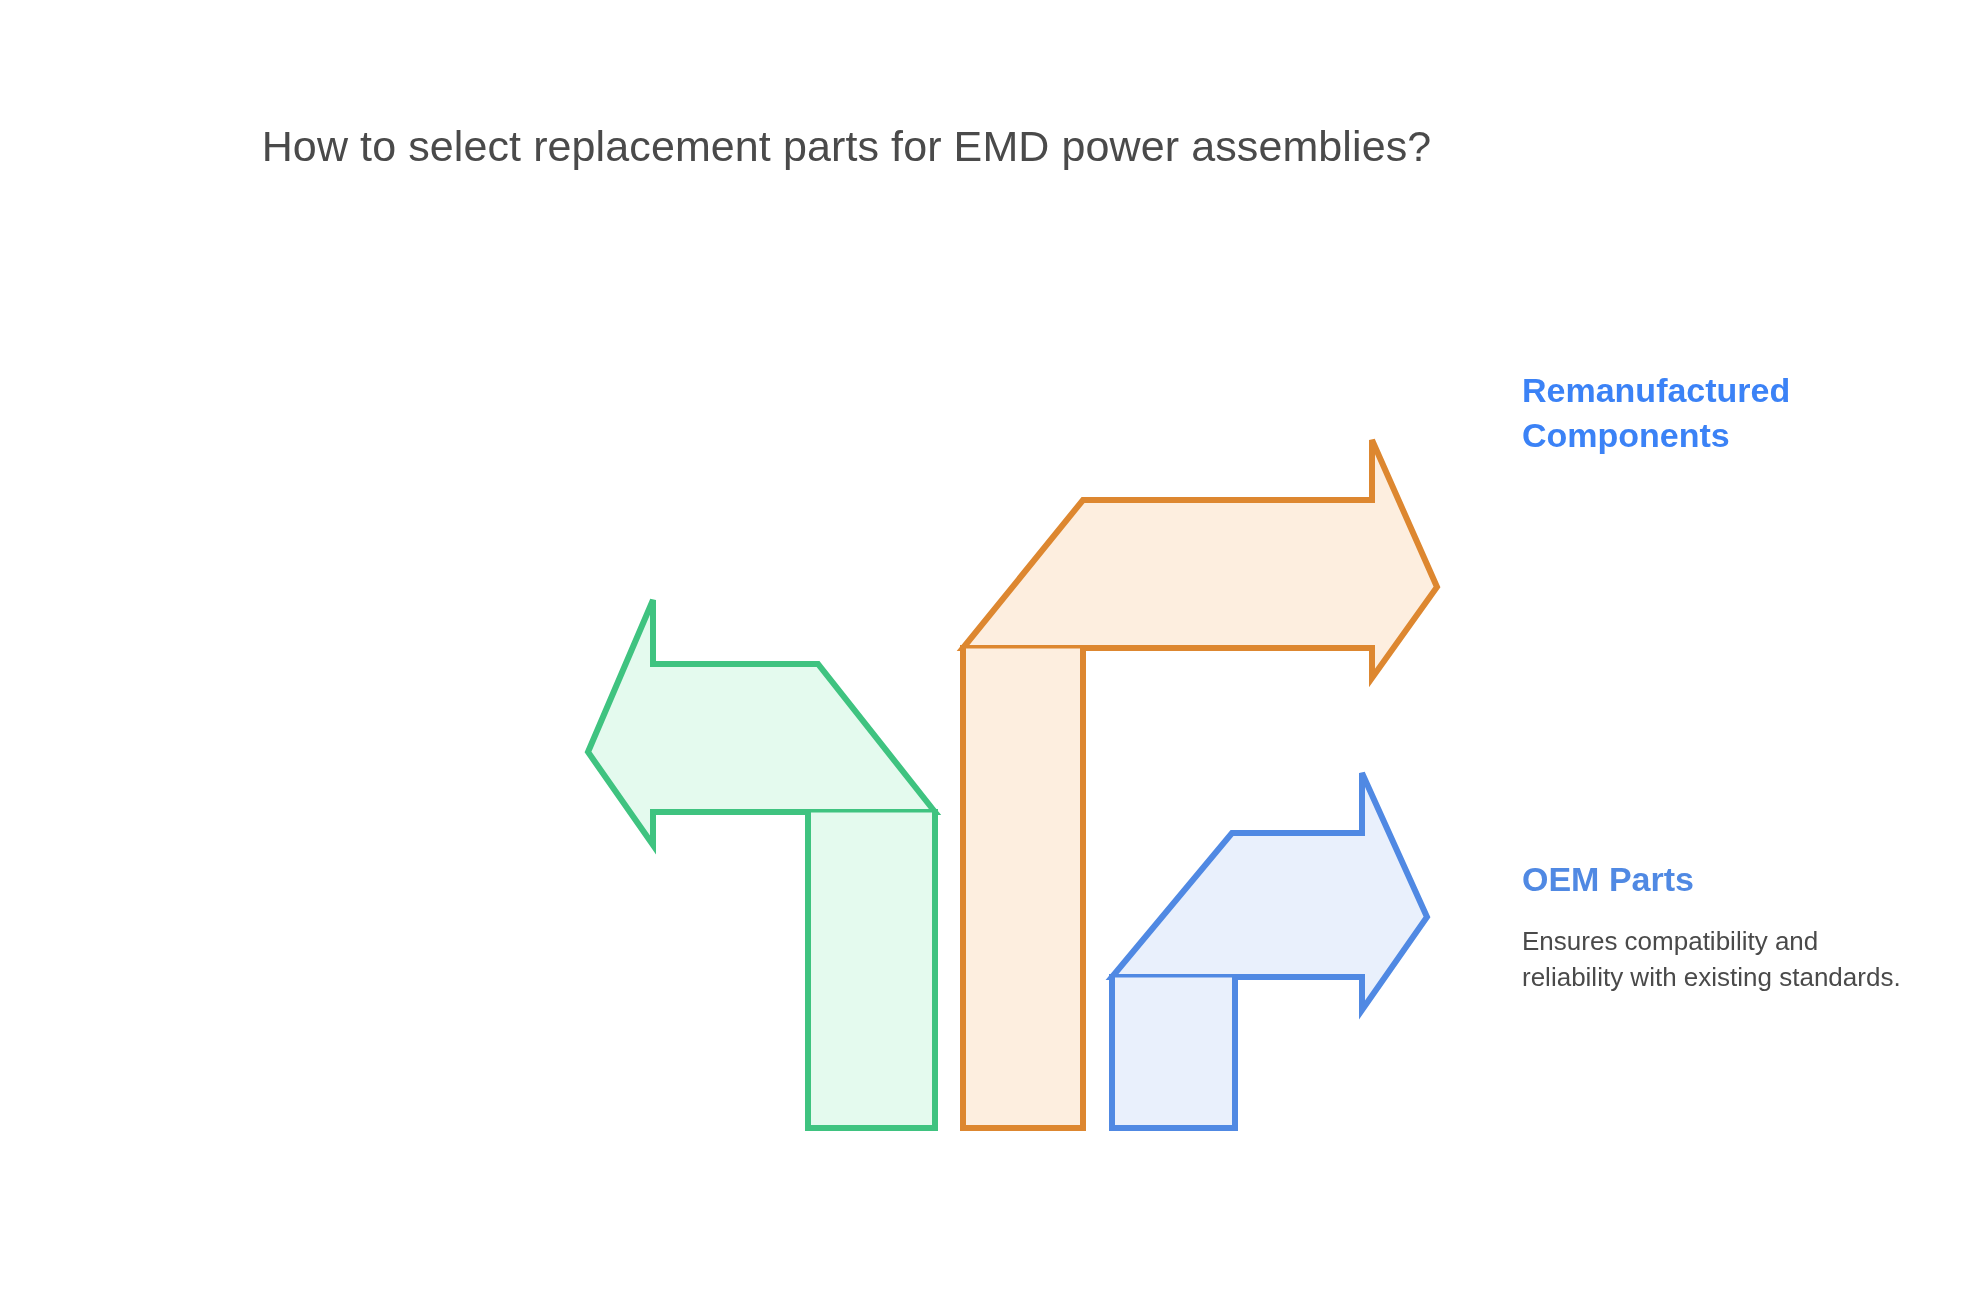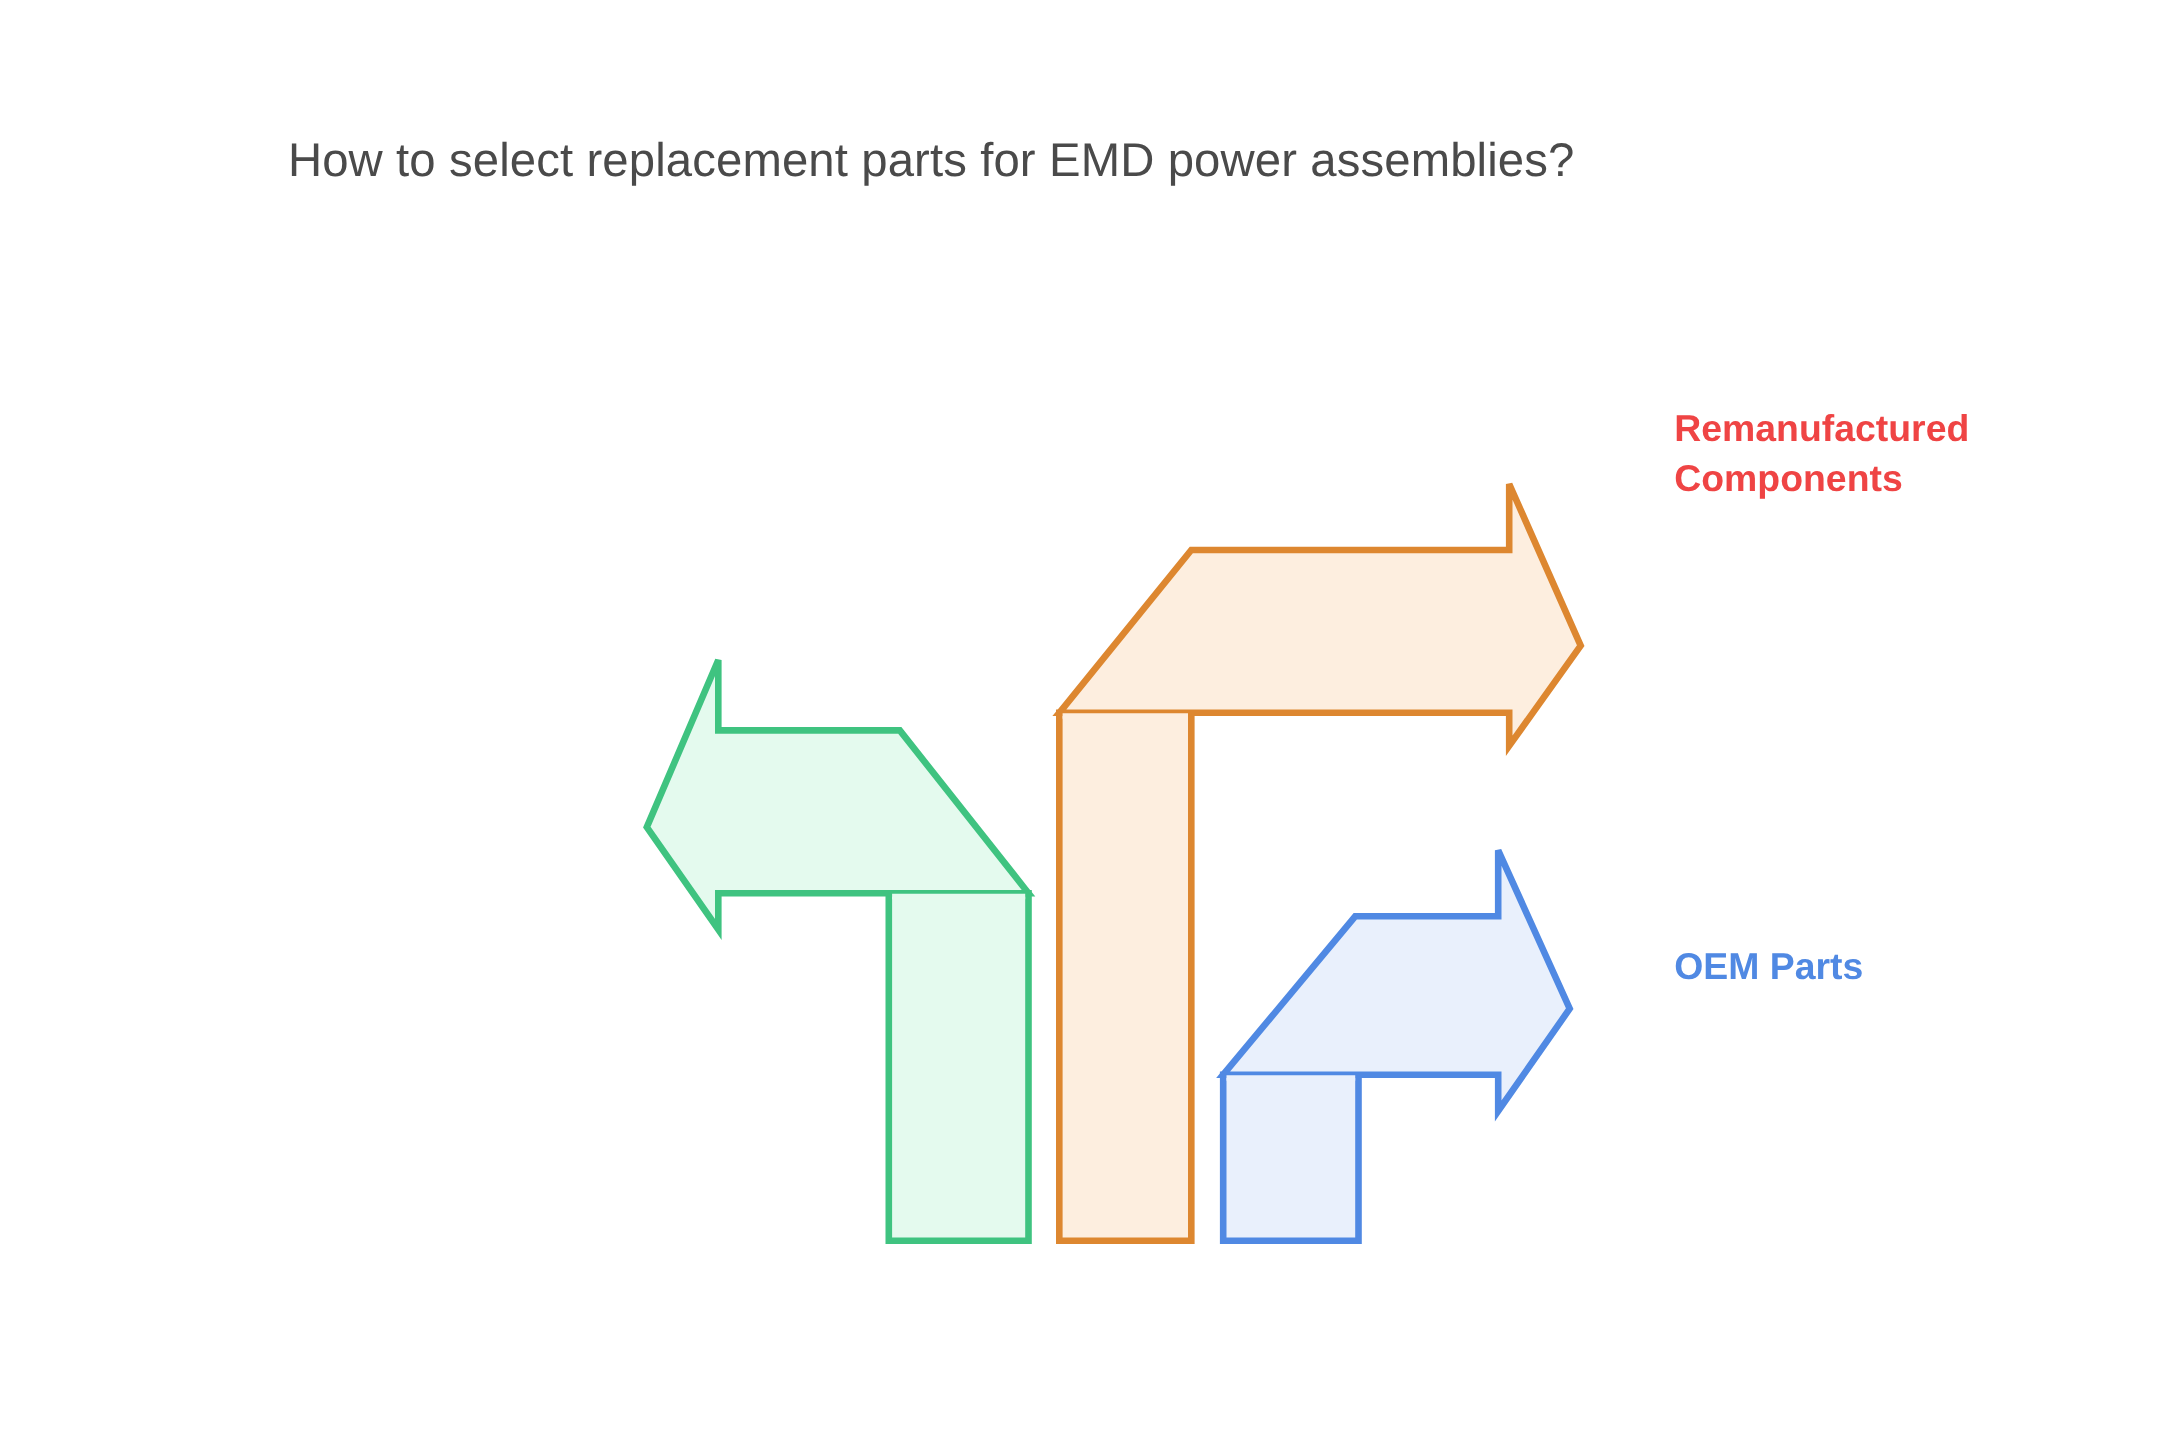--- a/index.html
+++ b/index.html
@@ -74,21 +74,21 @@
   }
   #callout-aftermarket .callout-heading { color: #3FC380; }
 
   
   #callout-remanufactured {
     left: 1522px;
     top: 368px;
     width: 400px;
     text-align: left;
   }
-  #callout-remanufactured .callout-heading { color: #ef4444; }
+  #callout-remanufactured .callout-heading { color: #3b82f6; }
 
   
   #callout-oem {
     left: 1522px;
     top: 857px;
     width: 400px;
     text-align: left;
   }
   #callout-oem .callout-heading { color: #5089E3; }
 </style>
@@ -147,15 +147,16 @@
     </g>
   </svg>
 
 
   <div class="callout" id="callout-remanufactured">
     <div class="callout-heading">Remanufactured Components</div>
   </div>
 
   <div class="callout" id="callout-oem">
     <div class="callout-heading">OEM Parts</div>
+    <div class="callout-body">Ensures compatibility and reliability with existing standards.</div>
   </div>
 
 </div>
 
 </body></html>

